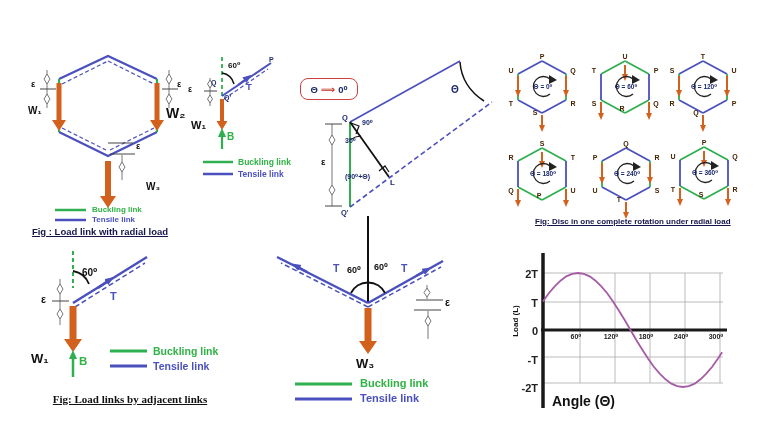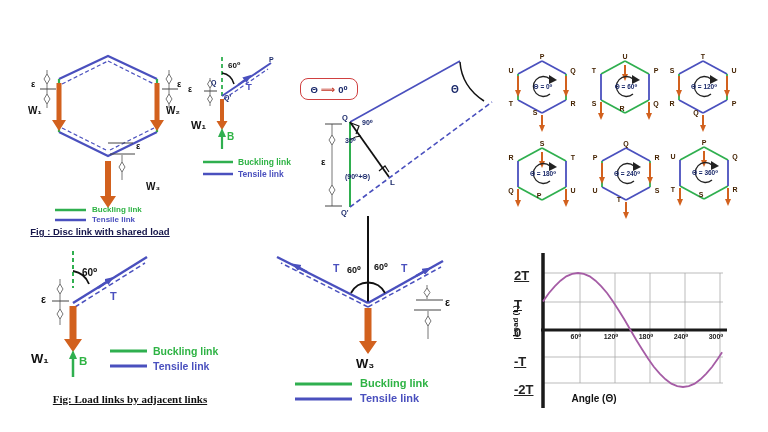--- a/index.html
+++ b/index.html
@@ -25,21 +25,21 @@
   }
   #theta-box{
     position:absolute;left:300px;top:78px;width:56px;height:20px;
     border:1.6px solid #D04040;border-radius:8px;
     display:flex;align-items:center;justify-content:center;gap:3px;
     font-weight:bold;font-size:9.5px;color:var(--nv);background:#fff;
   }
   #theta-box .arw{color:#C03020;font-size:10px;}
   .hx{font-size:7px;font-weight:bold;color:#442200;}
   .hxa{font-size:6.5px;font-weight:bold;color:var(--nv);}
-  .ytick{font-size:13px;font-weight:bold;color:#222;text-align:left;width:24px;text-decoration:underline;}
+  .ytick{font-size:11px;font-weight:bold;color:#222;text-align:right;width:24px;}
   .xtick{font-size:7px;font-weight:bold;color:#222;text-align:center;width:24px;}
 </style>
 </head>
 <body>
 
 <div id="slide">
 
 
   <svg id="art" viewBox="0 0 768 432">
     <defs>
@@ -257,28 +257,28 @@
           <line x1="704" y1="151" x2="704" y2="161" stroke="#D2611E" stroke-width="2" marker-end="url(#mO)"></line>
           <line x1="680" y1="188" x2="680" y2="200" stroke="#D2611E" stroke-width="2" marker-end="url(#mO)"></line>
           <line x1="728" y1="188" x2="728" y2="200" stroke="#D2611E" stroke-width="2" marker-end="url(#mO)"></line>
           <path d="M712,180 A10,10 0 1 1 712,165" fill="none" stroke="#222" stroke-width="1.3"></path>
           <polygon points="711,161 719,166 711,170" fill="#222"></polygon>
         </g>
       </g>
   </svg>
 
   <div class="lb b" style="left:28px;top:106px;font-size:10px;">W₁</div>
-  <div class="lb b" style="left:166px;top:106px;font-size:10px;">W₂</div>
+  <div class="lb b" style="left:166px;top:106px;font-size:14px;">W₂</div>
   <div class="lb b" style="left:146px;top:182px;font-size:10px;">W₃</div>
   <div class="lb eps" style="left:31px;top:80px;font-size:9px;">ε</div>
   <div class="lb eps" style="left:177px;top:80px;font-size:9px;">ε</div>
   <div class="lb eps" style="left:136px;top:142px;font-size:9px;">ε</div>
   <div class="lb grt" style="left:92px;top:206px;font-size:8px;">Buckling link</div>
   <div class="lb blt" style="left:92px;top:216px;font-size:8px;">Tensile link</div>
-  <div class="lb cap" style="left:10px;top:227px;width:180px;text-align:center;font-size:9.5px;color:#15154a;">Fig : Disc link with shared load</div>
+  <div class="lb cap" style="left:10px;top:227px;width:180px;text-align:center;font-size:9.5px;color:#15154a;">Fig : Load link with radial load</div>
 
   <div class="lb b" style="left:228px;top:62px;font-size:8px;">60⁰</div>
   <div class="lb b nv" style="left:269px;top:56px;font-size:7px;">P</div>
   <div class="lb blt" style="left:246px;top:82px;font-size:9.5px;">T</div>
   <div class="lb b nv" style="left:211px;top:79px;font-size:7px;">Q</div>
   <div class="lb b nv" style="left:224px;top:94px;font-size:7px;">Q'</div>
   <div class="lb eps" style="left:188px;top:85px;font-size:8.5px;">ε</div>
   <div class="lb b" style="left:191px;top:120px;font-size:11px;">W₁</div>
   <div class="lb grt" style="left:227px;top:132px;font-size:10px;">B</div>
   <div class="lb grt" style="left:238px;top:158px;font-size:8.5px;">Buckling link</div>
@@ -291,41 +291,42 @@
   </div>
   <div class="lb b nv" style="left:342px;top:114px;font-size:7.5px;">Q</div>
   <div class="lb b nv" style="left:362px;top:119px;font-size:7px;">90⁰</div>
   <div class="lb b nv" style="left:345px;top:137px;font-size:7px;">30⁰</div>
   <div class="lb eps" style="left:321px;top:157px;font-size:9.5px;">ε</div>
   <div class="lb b nv" style="left:345px;top:173px;font-size:7px;">(90⁰+Θ)</div>
   <div class="lb b nv" style="left:390px;top:179px;font-size:8px;">L</div>
   <div class="lb b nv" style="left:341px;top:209px;font-size:7.5px;">Q'</div>
   <div class="lb b nv" style="left:451px;top:85px;font-size:10px;">Θ</div>
 
+  <div class="lb cap" style="left:535px;top:218px;width:192px;text-align:center;font-size:8px;color:#15154a;">Fig: Disc in one complete rotation under radial load</div>
 
   <div class="lb b" style="left:82px;top:268px;font-size:10px;">60⁰</div>
   <div class="lb blt" style="left:110px;top:291px;font-size:11px;">T</div>
   <div class="lb eps" style="left:41px;top:294px;font-size:10.5px;">ε</div>
   <div class="lb b" style="left:31px;top:352px;font-size:13px;">W₁</div>
   <div class="lb grt" style="left:79px;top:356px;font-size:11.5px;">B</div>
   <div class="lb grt" style="left:153px;top:346px;font-size:10.5px;">Buckling link</div>
   <div class="lb blt" style="left:153px;top:361px;font-size:10.5px;">Tensile link</div>
   <div class="lb cap" style="left:30px;top:394px;width:200px;text-align:center;font-size:11px;font-family:'Liberation Serif','DejaVu Serif',serif;color:#111;">Fig: Load links by adjacent links</div>
 
   <div class="lb blt" style="left:333px;top:263px;font-size:10.5px;">T</div>
   <div class="lb b" style="left:347px;top:266px;font-size:9px;">60⁰</div>
   <div class="lb b" style="left:374px;top:263px;font-size:9px;">60⁰</div>
   <div class="lb blt" style="left:401px;top:263px;font-size:10.5px;">T</div>
   <div class="lb eps" style="left:445px;top:297px;font-size:10.5px;">ε</div>
   <div class="lb b" style="left:356px;top:357px;font-size:13px;">W₃</div>
   <div class="lb grt" style="left:360px;top:378px;font-size:11px;">Buckling link</div>
   <div class="lb blt" style="left:360px;top:393px;font-size:11px;">Tensile link</div>
 
   <div class="lb b" style="left:486px;top:317px;width:60px;text-align:center;font-size:8px;transform:rotate(-90deg);">Load (L)</div>
-  <div class="lb b" style="left:564px;top:394px;width:60px;text-align:center;font-size:10px;">Angle (Θ)</div>
+  <div class="lb b" style="left:552px;top:394px;width:60px;text-align:center;font-size:14px;">Angle (Θ)</div>
 
   <div id="gen-labels">
       <div class="lb ctr hx" style="left: 542px; top: 56px;">P</div>
       <div class="lb ctr hx" style="left: 511px; top: 70px;">U</div>
       <div class="lb ctr hx" style="left: 573px; top: 70px;">Q</div>
       <div class="lb ctr hx" style="left: 511px; top: 103px;">T</div>
       <div class="lb ctr hx" style="left: 573px; top: 103px;">R</div>
       <div class="lb ctr hx" style="left: 535px; top: 112px;">S</div>
       <div class="lb ctr hxa" style="left: 543px; top: 87px;">Θ = 0⁰</div>
       <div class="lb ctr hx" style="left: 625px; top: 56px;">U</div>

